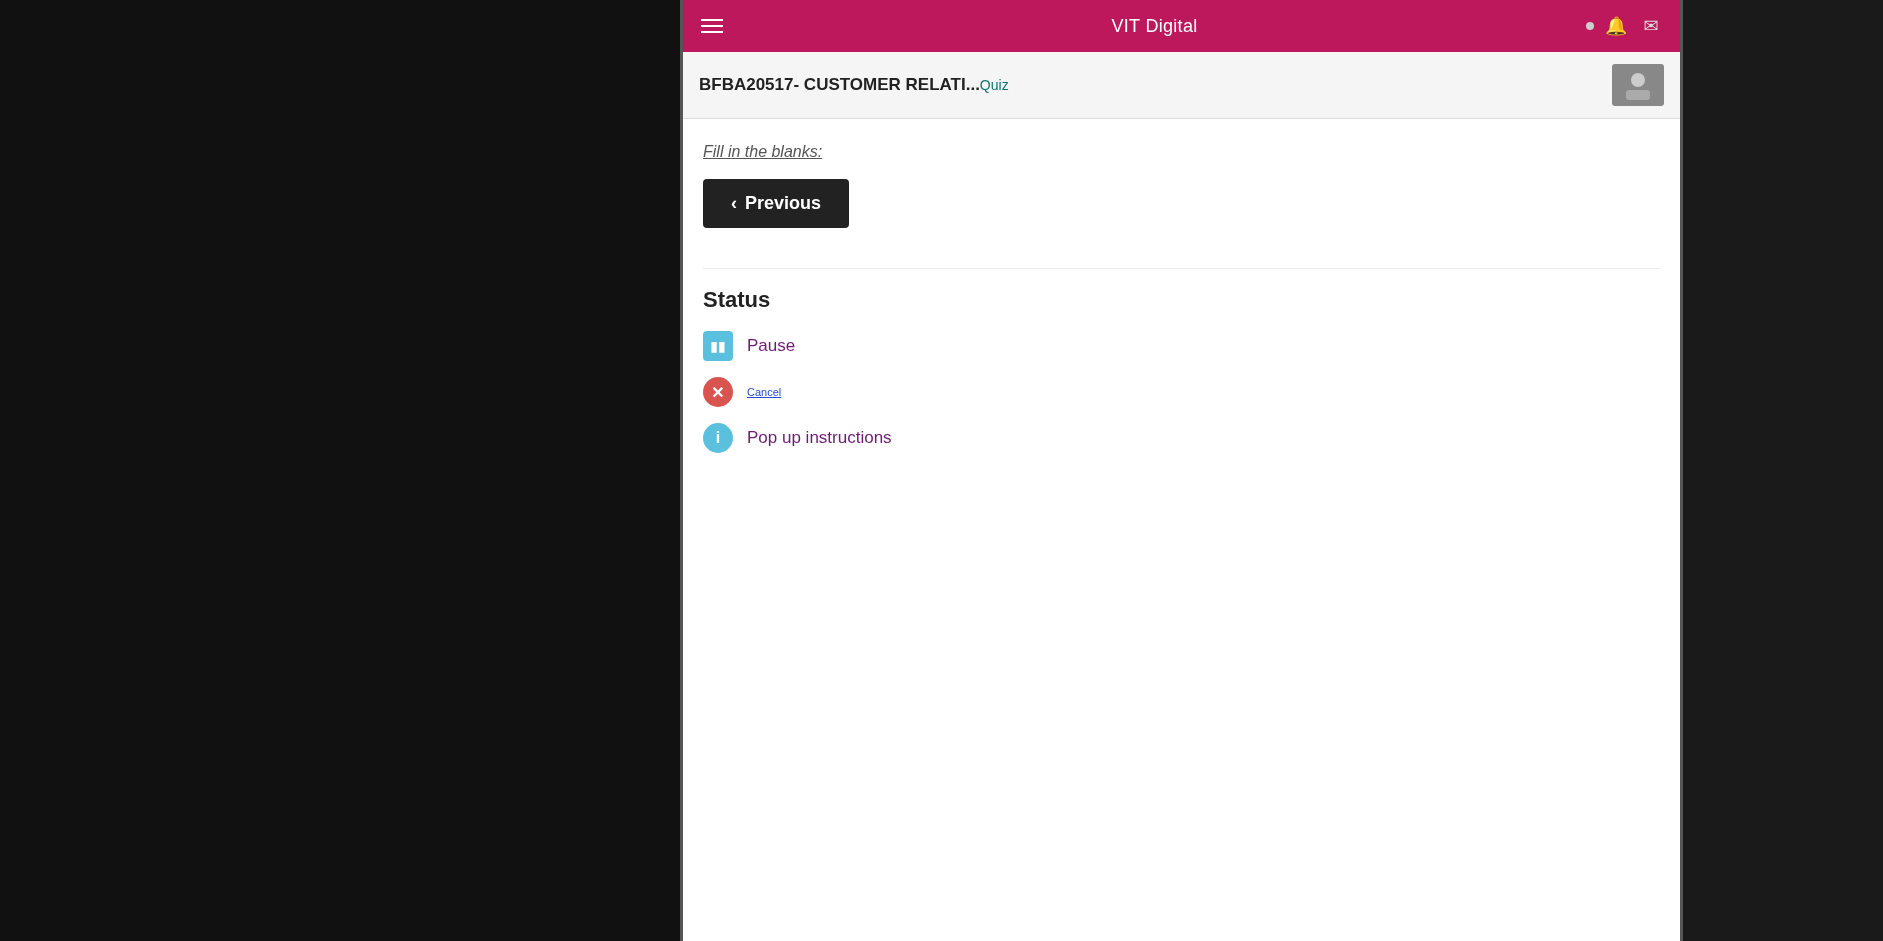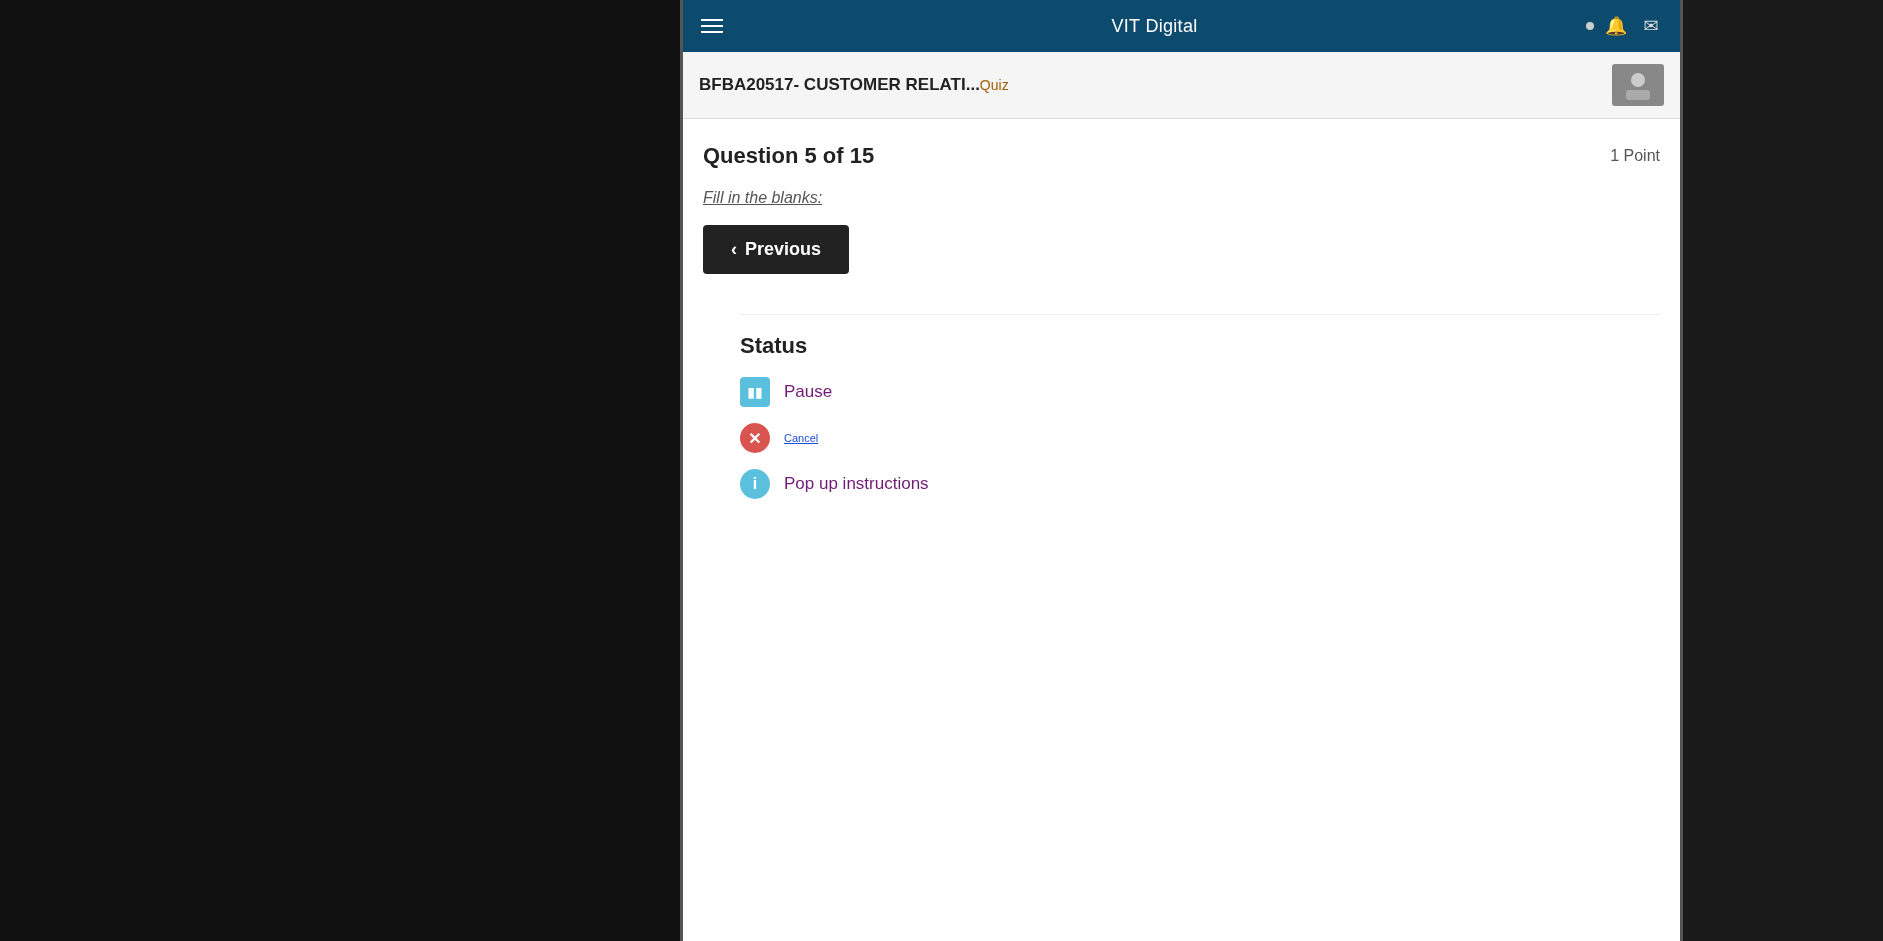--- a/index.html
+++ b/index.html
@@ -24,21 +24,21 @@
       flex: 1;
       display: flex;
       flex-direction: column;
       background: #2a2a2a;
       border-left: 3px solid #555;
       border-right: 3px solid #555;
     }
 
     
     .top-bar {
-      background: #0c4a6e;
+      background: #be185d;
       color: #fff;
       display: flex;
       align-items: center;
       justify-content: space-between;
       padding: 16px 18px;
       height: 52px;
     }
 
     .top-bar-menu {
       display: flex;
@@ -99,21 +99,21 @@
     }
 
     .course-title {
       font-size: 17px;
       font-weight: 700;
       color: #222;
     }
 
     .course-subtitle {
       font-size: 14px;
-      color: #a16207;
+      color: #0f766e;
       margin-top: 2px;
     }
 
     .course-thumbnail {
       width: 52px;
       height: 42px;
       background: #888;
       border-radius: 3px;
       display: flex;
       align-items: center;
@@ -199,21 +199,20 @@
       cursor: pointer;
       display: flex;
       align-items: center;
       gap: 8px;
     }
 
     
     .status-section {
       border-top: 1px solid #eee;
       padding-top: 18px;
-      margin-left: 37px;
     }
 
     .status-title {
       font-size: 22px;
       font-weight: 700;
       color: #222;
       margin-bottom: 18px;
     }
 
     .status-item {
@@ -312,24 +311,20 @@
       <svg viewBox="0 0 40 35" xmlns="http://www.w3.org/2000/svg">
         <rect width="40" height="35" fill="#888"></rect>
         <circle cx="20" cy="12" r="7" fill="#ccc"></circle>
         <rect x="8" y="22" width="24" height="10" rx="3" fill="#aaa"></rect>
       </svg>
     </div>
   </div>
 
   <div class="main-content">
 
-    <div class="question-meta">
-      <span class="question-number">Question 5 of 15</span>
-      <span class="question-points">1 Point</span>
-    </div>
 
     <div class="question-instruction">Fill in the blanks:</div>
 
 
     <div class="buttons-row">
       <button class="btn-previous">
         <span>‹</span>
         <span>Previous</span>
       </button>
     </div>

